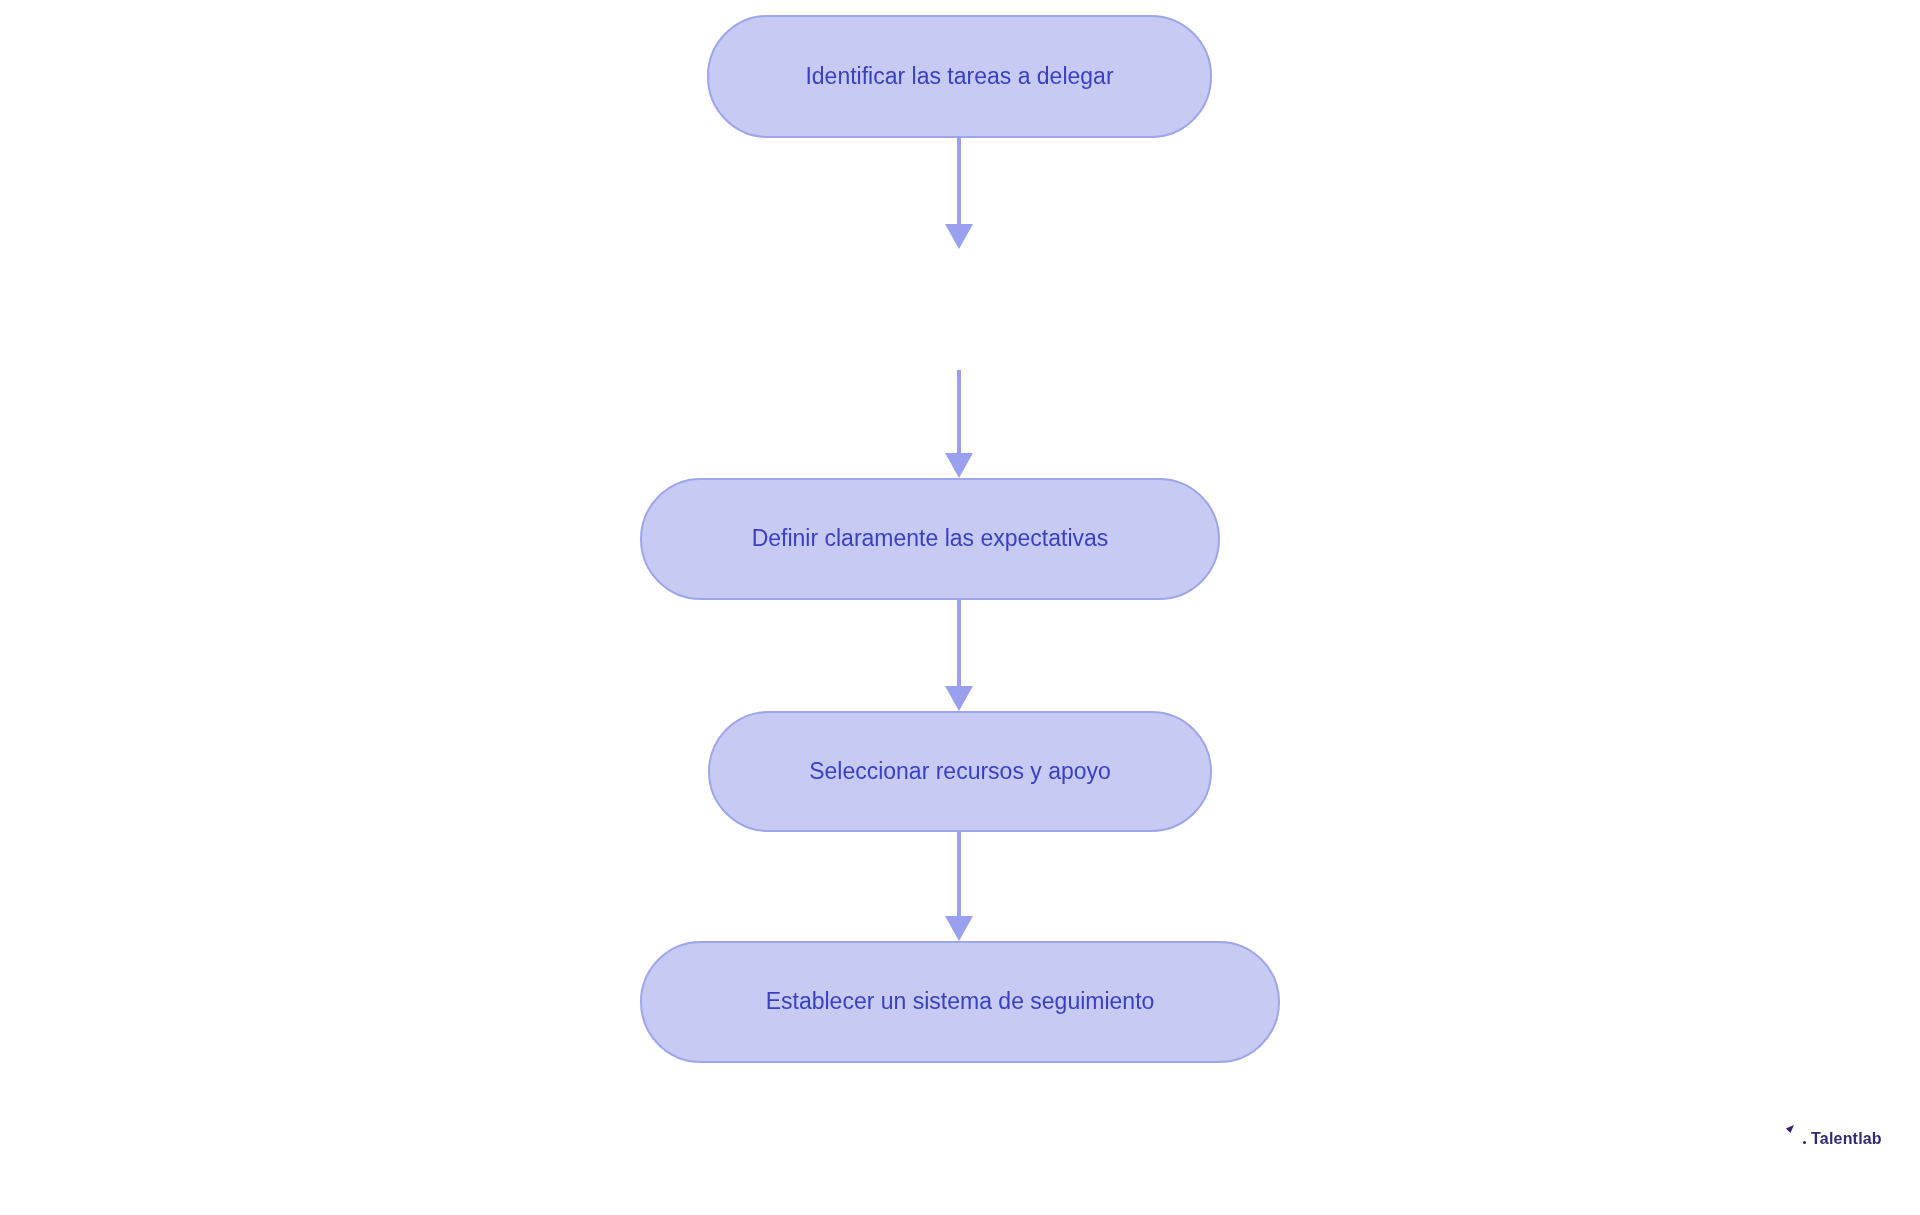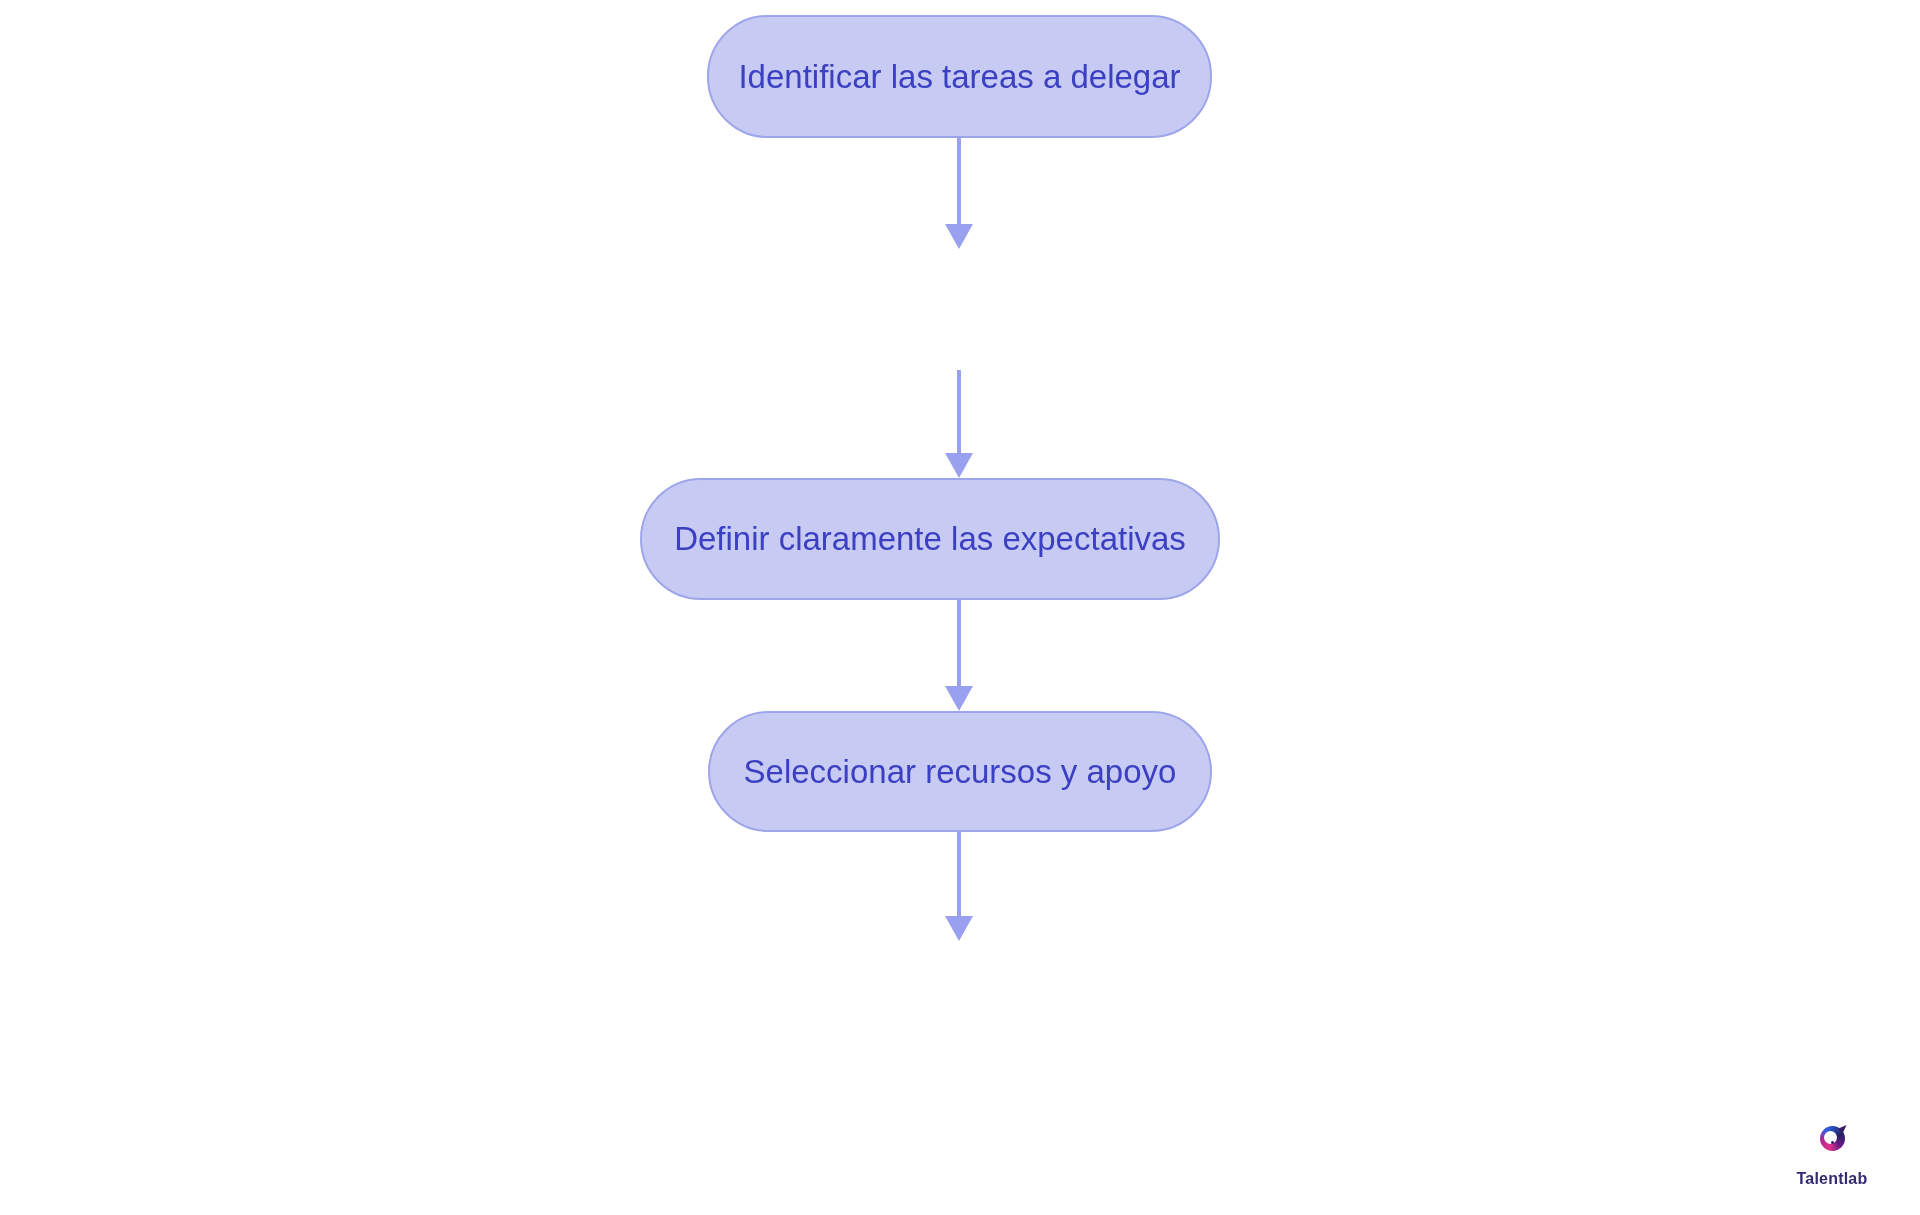--- a/index.html
+++ b/index.html
@@ -21,21 +21,21 @@
   .node{
     position:absolute;
     background:var(--node-fill);
     border:2px solid var(--node-border);
     border-radius:61px;
     display:flex;align-items:center;justify-content:center;
     text-align:center;
   }
   .node-label{
     color:var(--node-text);
-    font-size:33px;
+    font-size:23px;
     line-height:1.2;
     white-space:nowrap;
   }
   .n1{left:707px;top:15px;width:505px;height:123px;}
   .n2{left:672px;top:249px;width:576px;height:121px;}
   .n3{left:640px;top:478px;width:580px;height:122px;}
   .n4{left:708px;top:711px;width:504px;height:121px;}
   .n5{left:640px;top:941px;width:640px;height:122px;}
 
   .arrow{position:absolute;left:944px;width:30px;}
@@ -51,21 +51,21 @@
   .arrow-head{
     position:absolute;left:1px;bottom:0;
     width:0;height:0;
     border-left:14px solid transparent;
     border-right:14px solid transparent;
     border-top:25px solid var(--arrow);
   }
 
   .logo{
     position:absolute;left:1792px;top:1126px;width:80px;
-    display:flex;flex-direction:column;align-items:center;gap:19px;
+    display:flex;align-items:center;gap:19px;
   }
   .logo-icon{
     width:25px;height:25px;border-radius:50%;
     background:conic-gradient(from -35deg,
       #2E62E8 0deg, #252063 100deg, #6B1D86 170deg,
       #E02F8C 230deg, #B02590 300deg, #2E62E8 360deg);
     position:relative;
   }
   .logo-icon::before{
     content:"";position:absolute;right:-2px;top:-1px;
@@ -119,20 +119,23 @@
 
   <div class="node n4">
     <span class="node-label">Seleccionar recursos y apoyo</span>
   </div>
 
   <div class="arrow a4">
     <div class="arrow-line"></div>
     <div class="arrow-head"></div>
   </div>
 
+  <div class="node n5">
+    <span class="node-label">Establecer un sistema de seguimiento</span>
+  </div>
 
   <div class="logo">
     <div class="logo-icon">
       <span class="logo-dot"></span>
     </div>
     <span class="logo-text">Talentlab</span>
   </div>
 
 </div>
 

